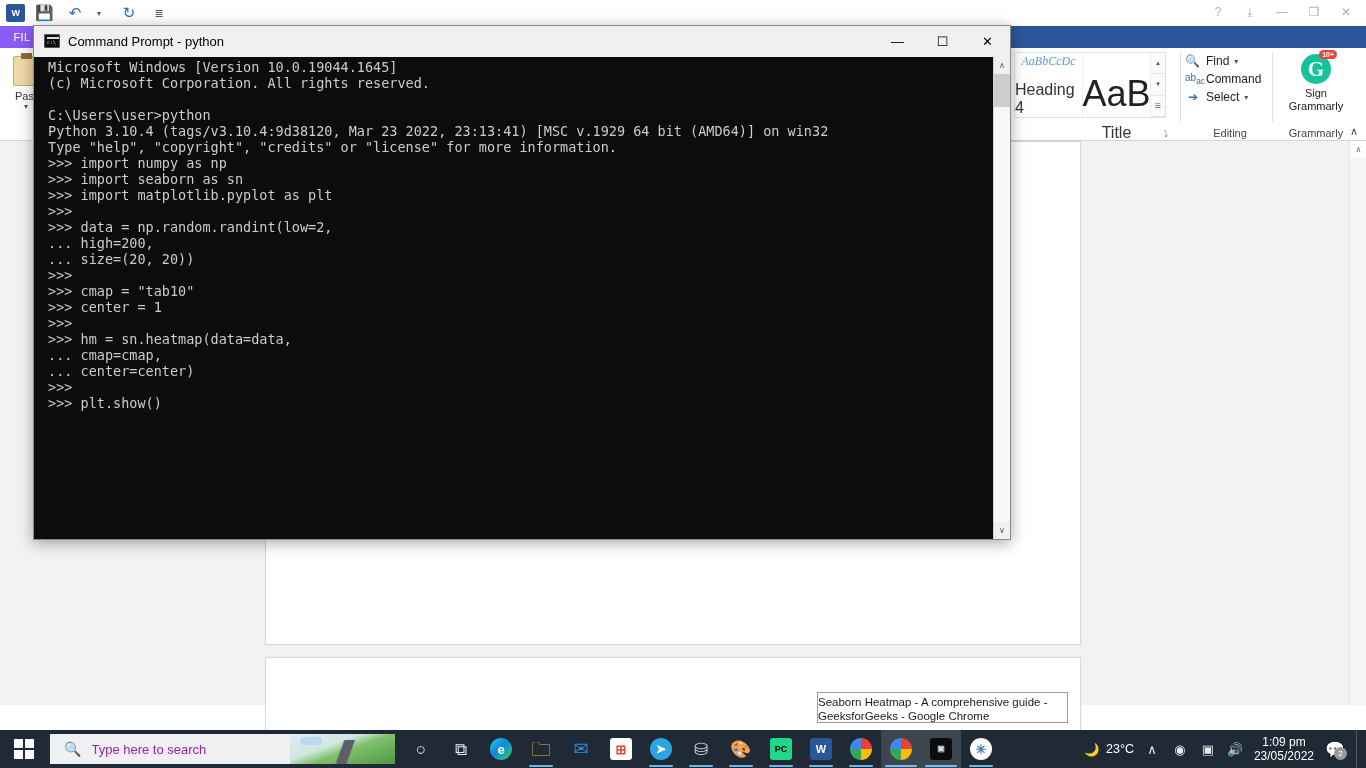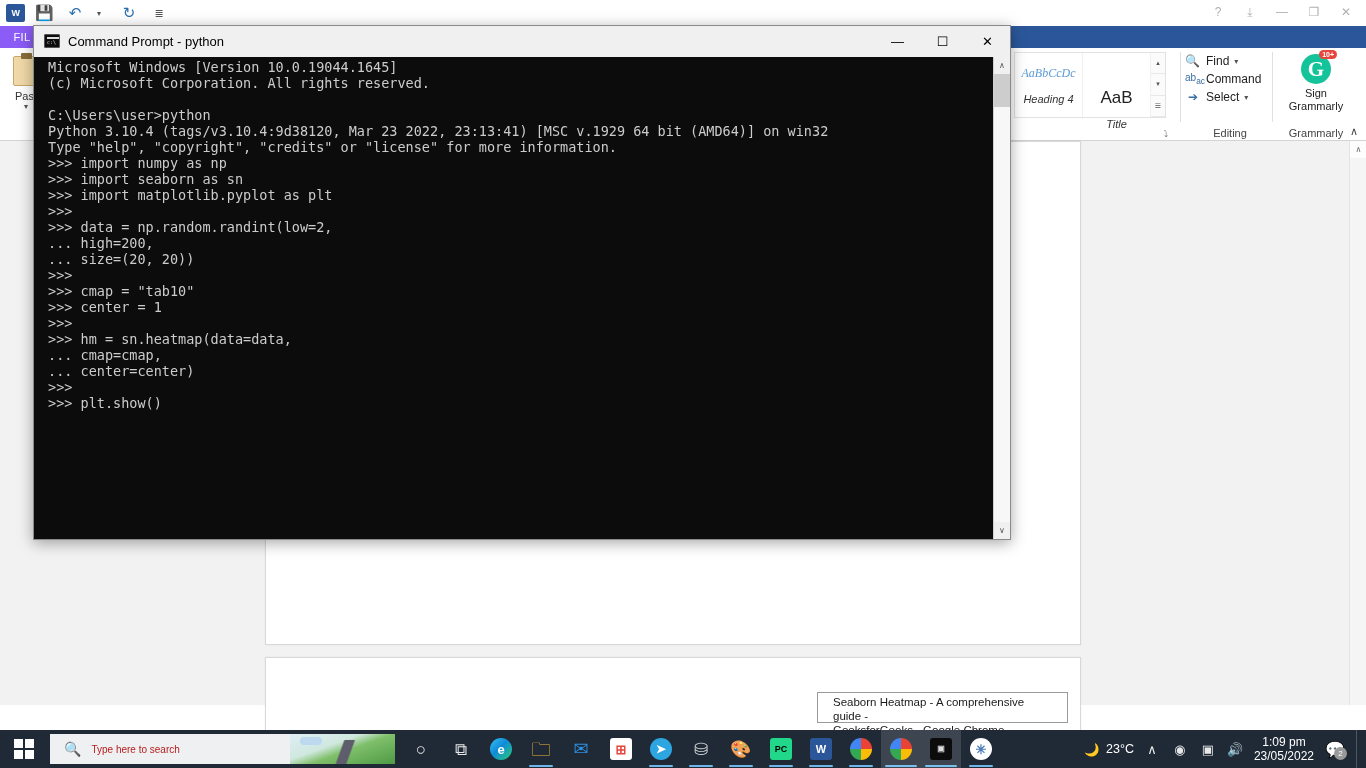--- a/index.html
+++ b/index.html
@@ -97,22 +97,22 @@
   #grp-styles { left: 1010px; width: 160px; }
   .styles-gallery {
     display: flex; align-items: stretch; margin-top: 4px;
     border: 1px solid #e2e2e2; height: 66px;
   }
   .style-item {
     width: 68px; display: flex; flex-direction: column; align-items: center;
     justify-content: center; gap: 12px; border-right: 1px solid #f0f0f0;
   }
   .style-prev-h4 { font-size: 12px; color: #5b9bd5; font-style: italic; font-family: "Liberation Serif", serif; }
-  .style-prev-title { font-size: 17px; color: #222; font-family: "Liberation Sans", sans-serif; line-height: 1; margin-top: 48px; }
-  .style-name { font-size: 11px; color: #333; font-style: italic; }
+  .style-prev-title { font-size: 36px; color: #222; font-family: "Liberation Sans", sans-serif; line-height: 1; margin-top: 48px; }
+  .style-name { font-size: 16px; color: #333; }
   .gallery-scroll { width: 14px; display: flex; flex-direction: column; }
   .gallery-scroll div {
     flex: 1; display: flex; align-items: center; justify-content: center;
     font-size: 7px; color: #555; border-bottom: 1px solid #e8e8e8; background: #fbfbfb;
   }
   .dialog-launcher {
     position: absolute; right: 2px; bottom: 2px; font-size: 9px; color: #666;
   }
 
   
@@ -229,39 +229,39 @@
   }
   .cmd-scroll .sb-track { flex: 1; background: #f7f7f7; position: relative; }
   .cmd-scroll .sb-thumb {
     position: absolute; top: 0; left: 0; right: 0; height: 33px; background: #cdcdcd;
   }
 
   
   #chrome-tooltip {
     position: absolute; left: 817px; top: 692px; width: 251px; height: 31px;
     background: #ffffff; border: 1px solid #9a9a9a;
-    padding: 2px 15px; font-size: 11.5px; color: #1a1a1a; line-height: 14px;
+    padding: 2px 0; font-size: 11.5px; color: #1a1a1a; line-height: 14px;
   }
 
   
   #taskbar {
     position: absolute; left: 0; top: 730px; width: 1366px; height: 38px;
     background: #1f2a36; display: flex; align-items: center;
   }
   .start-btn {
     width: 48px; height: 38px; display: flex; align-items: center; justify-content: center;
   }
   .winlogo { display: grid; grid-template-columns: 9px 9px; grid-template-rows: 9px 9px; gap: 2px; }
   .winlogo i { background: #ffffff; display: block; }
   .search-box {
     width: 345px; height: 30px; background: #eff0f1; display: flex; align-items: center;
     position: relative; overflow: hidden; margin-left: 2px;
   }
   .search-ic { margin-left: 14px; font-size: 14px; color: #333; }
-  .search-ph { margin-left: 10px; font-size: 10px; color: #b91c1c; }
+  .search-ph { margin-left: 10px; font-size: 13px; color: #a21caf; }
   .search-art {
     position: absolute; right: 0; top: 0; width: 105px; height: 30px;
     background: linear-gradient(160deg,#dfeef7 0%, #cfe8de 38%, #7fbf6a 55%, #4e9a45 100%);
   }
   .search-art .road {
     position: absolute; left: 18px; top: 6px; width: 80px; height: 24px;
     background: linear-gradient(110deg, transparent 40%, #5d5d6b 42%, #5d5d6b 52%, transparent 54%);
     border-radius: 40%;
   }
   .search-art .cloud {

